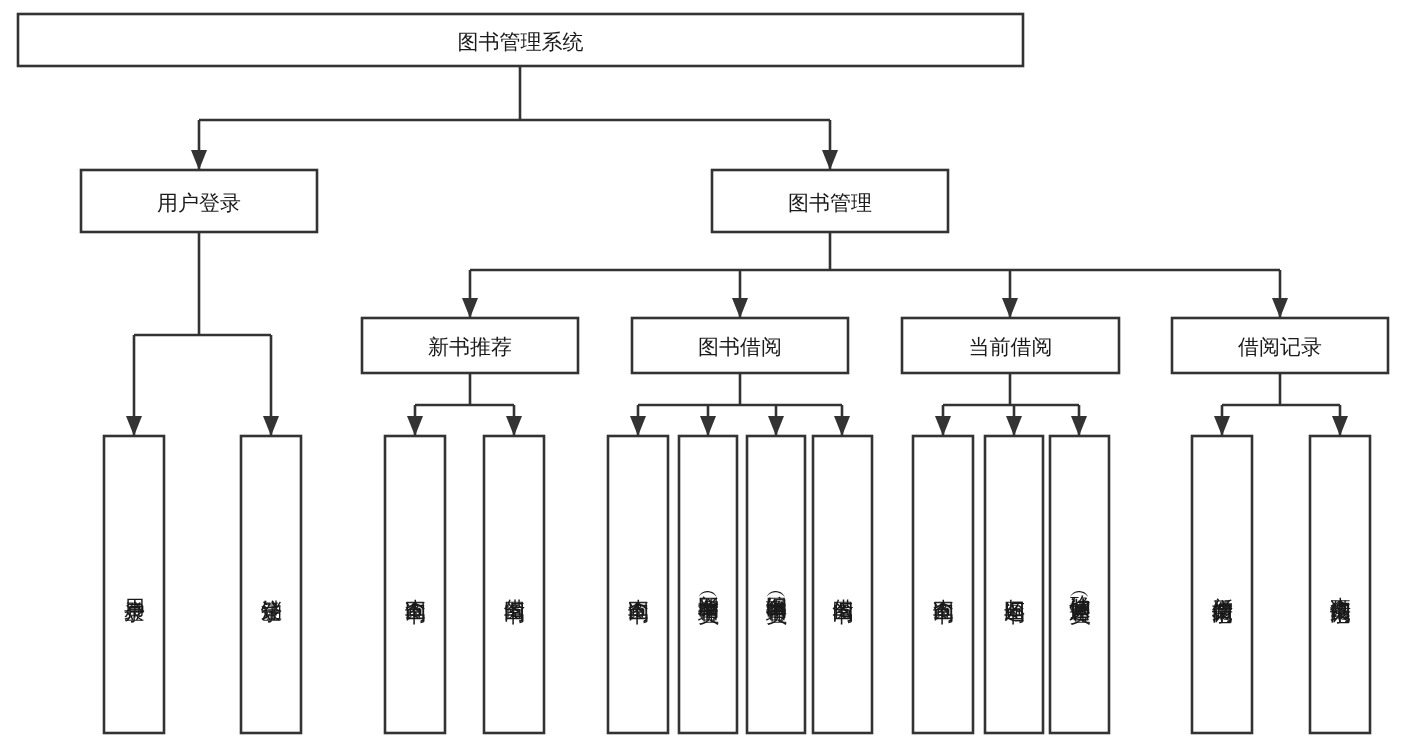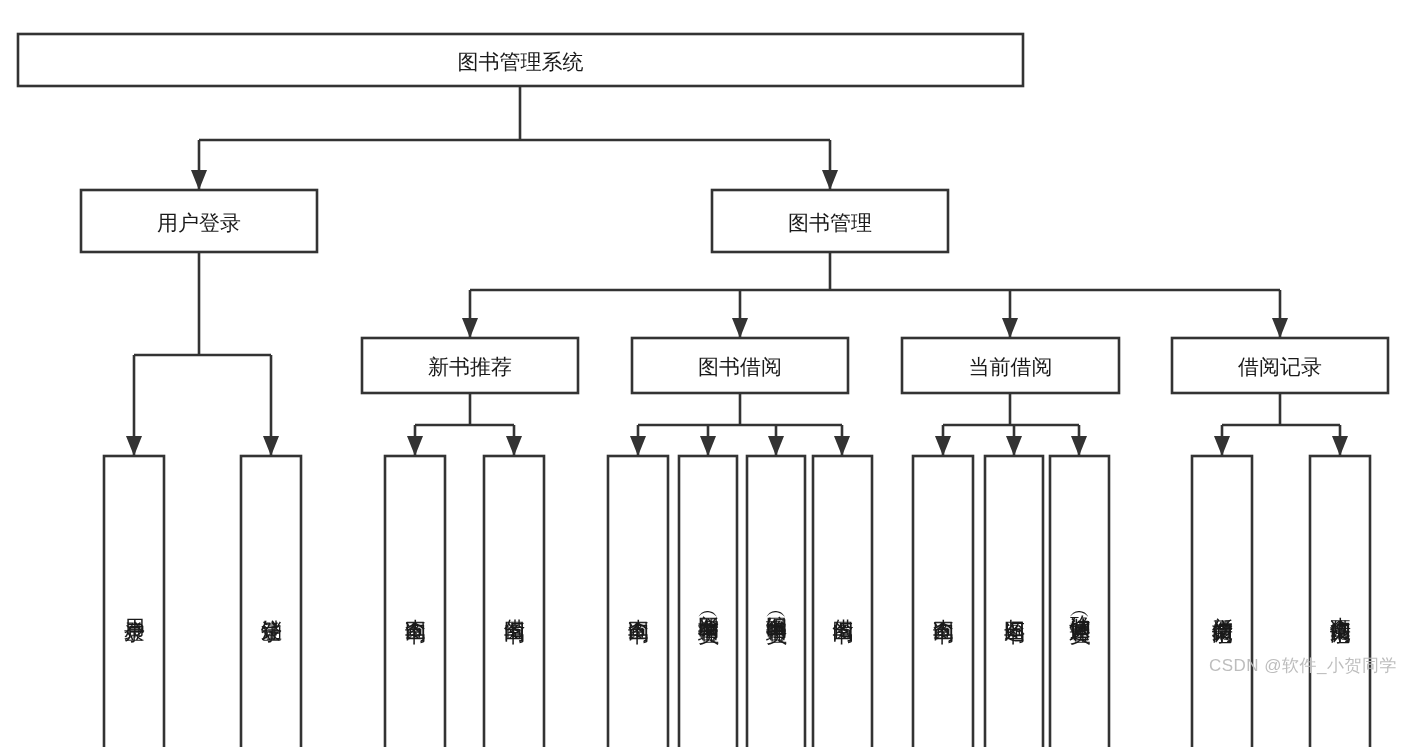--- a/index.html
+++ b/index.html
@@ -11,21 +11,20 @@
     width: 1405px;
     height: 747px;
     font-family: "Liberation Sans", "DejaVu Sans", sans-serif;
     overflow: hidden;
     position: relative;
   }
   #diagram-root {
     position: relative;
     width: 1405px;
     height: 663px;
-    margin-top: 20px;
   }
   svg.diagram {
     position: absolute;
     top: 0;
     left: 0;
     width: 1405px;
     height: 747px;
     display: block;
   }
   .node-box {
@@ -213,15 +212,14 @@
         <span class="leaf-label">确认归还（管理员）</span>
       </div>
       <div class="leaf-label-wrap" style="left: 1192px; top: 436px; width: 60px; height: 297px;">
         <span class="leaf-label">新增借阅记录</span>
       </div>
       <div class="leaf-label-wrap" style="left: 1310px; top: 436px; width: 60px; height: 297px;">
         <span class="leaf-label">查询借阅记录</span>
       </div>
     </div>
 
-  <div class="watermark">CSDN @软件_小贺同学</div>
 
 </div>
 
 </body></html>

